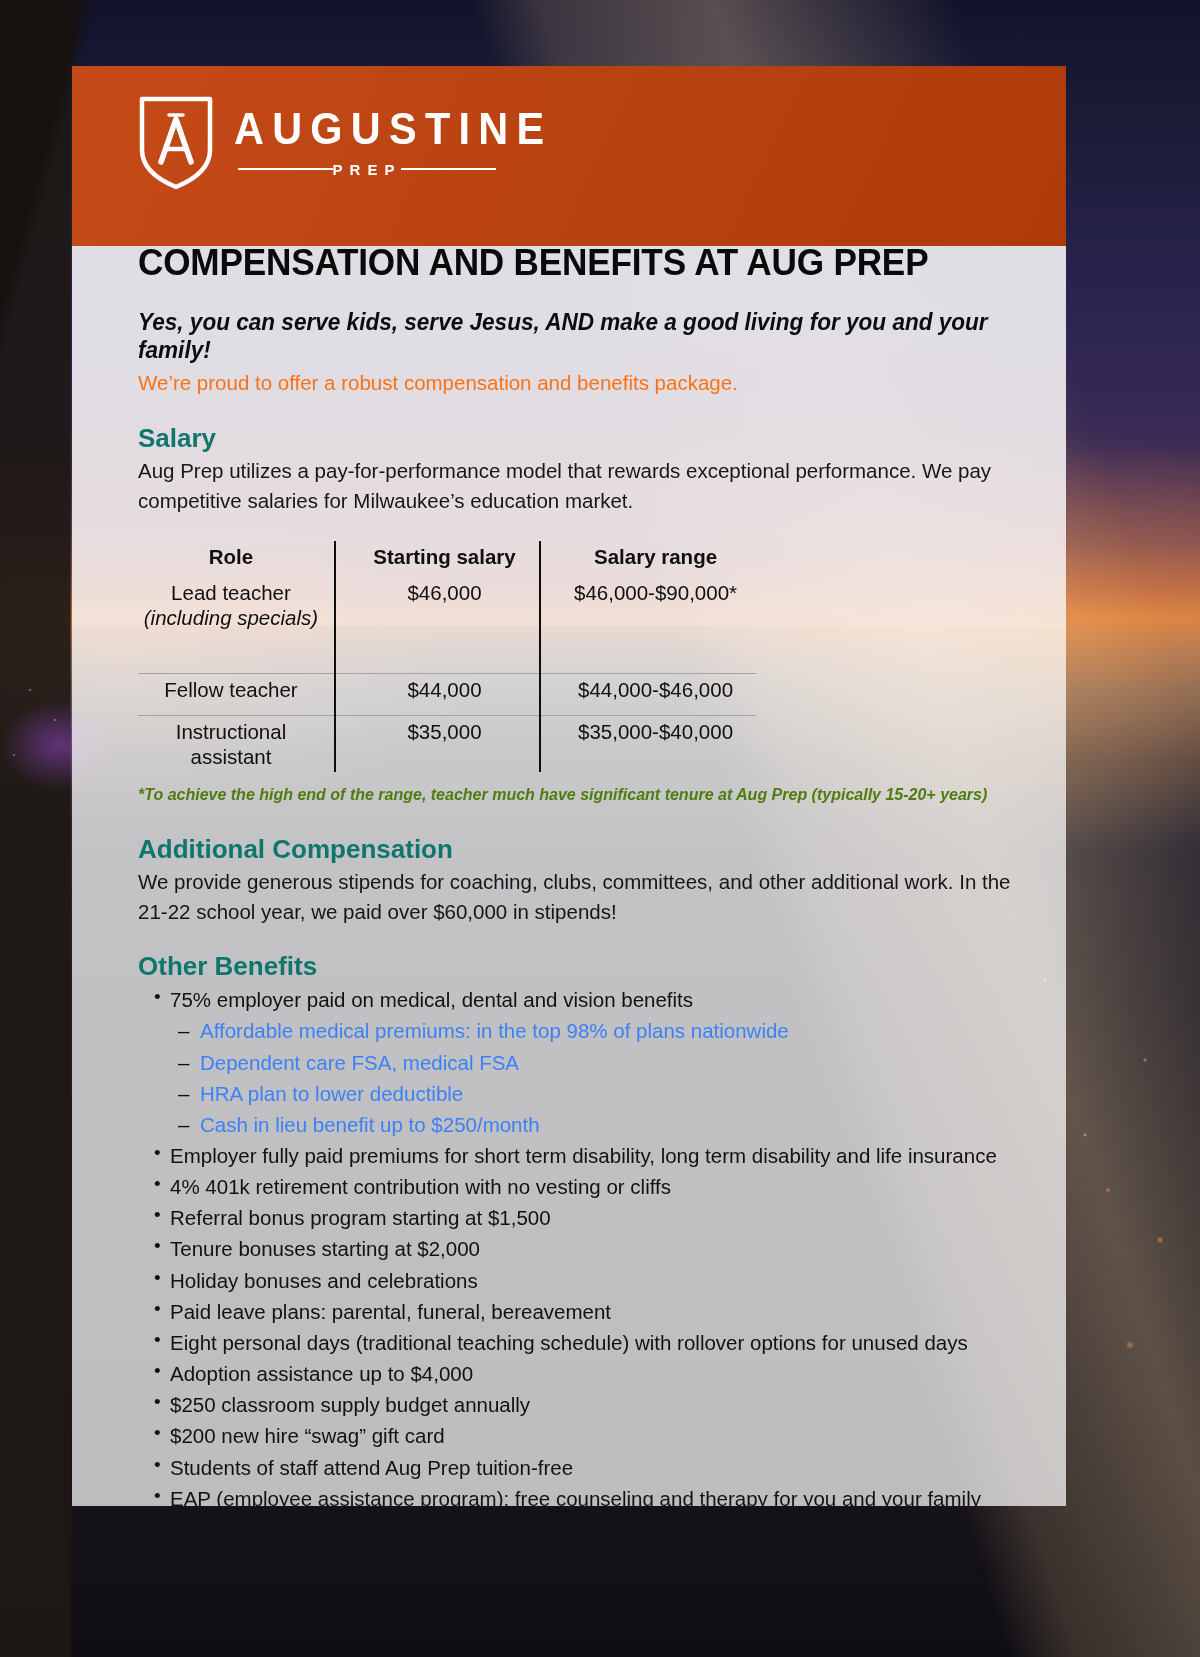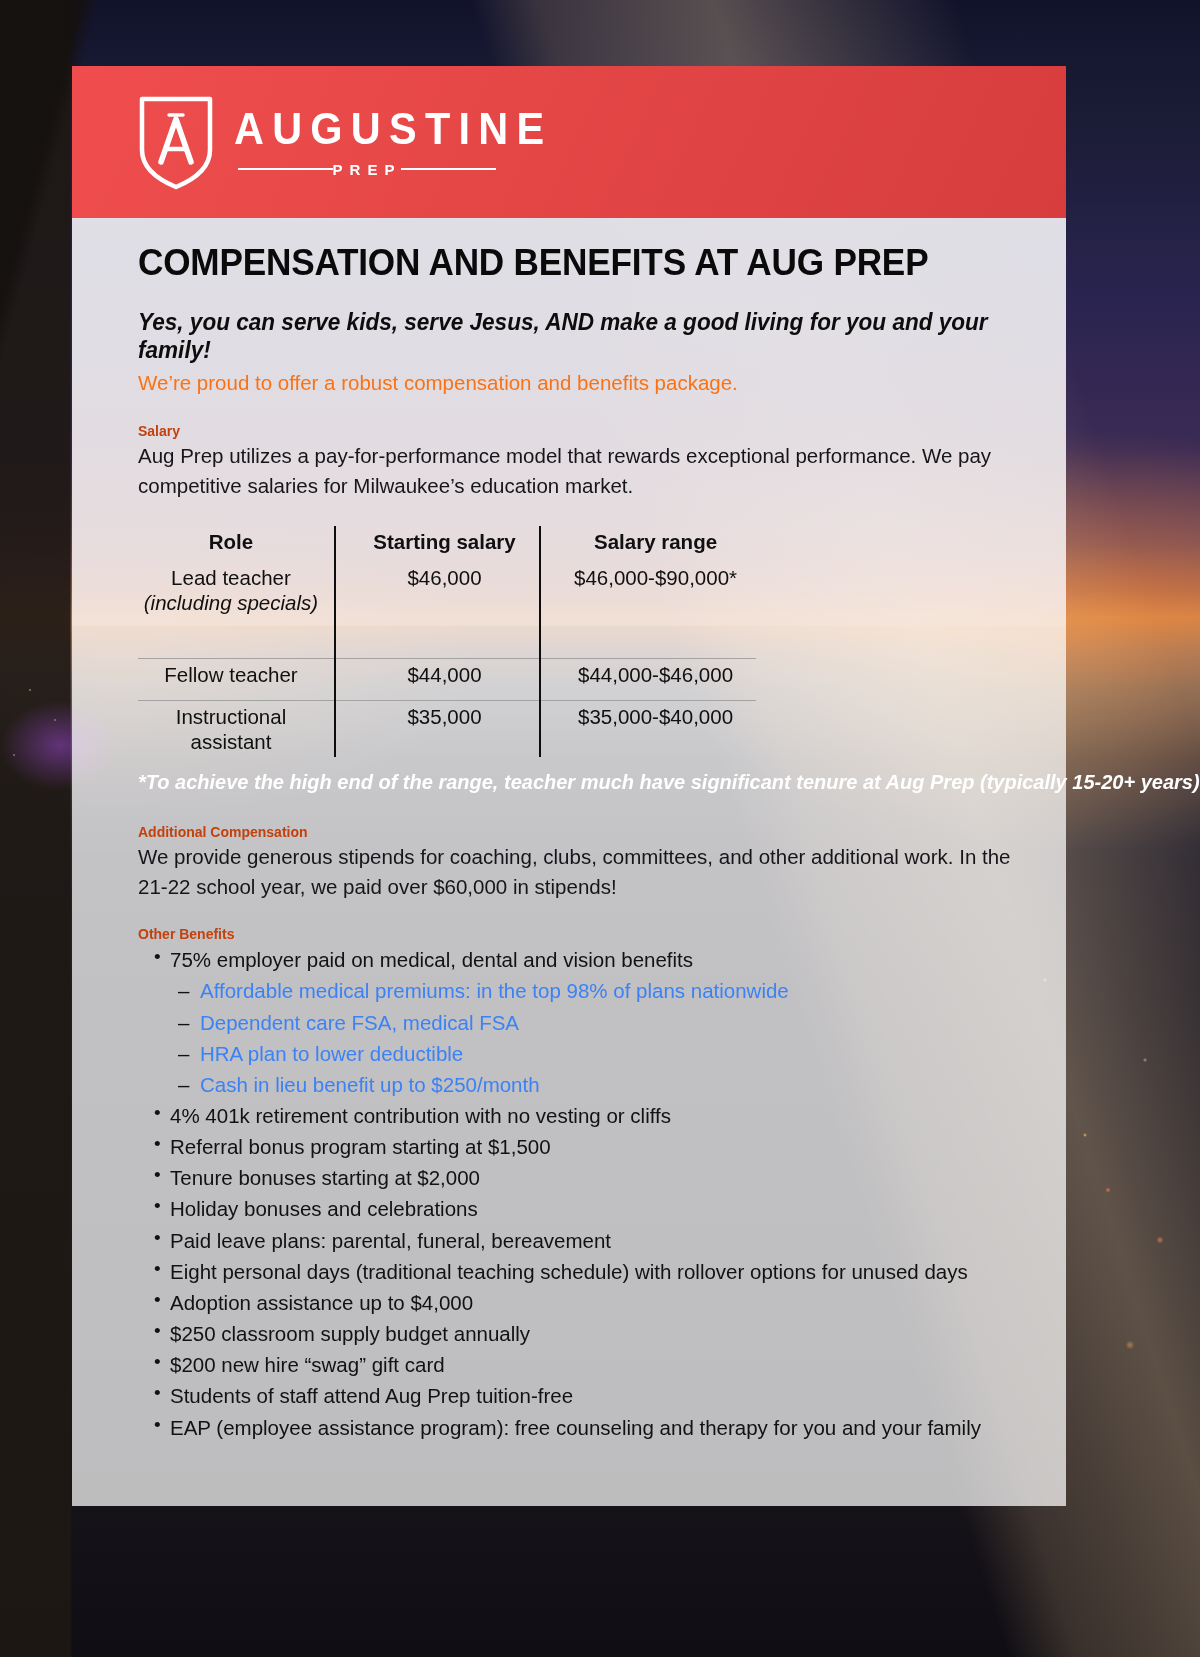--- a/index.html
+++ b/index.html
@@ -95,22 +95,22 @@
     left: 0; top: 0; right: 0; height: 560px;
     background: linear-gradient(to bottom, rgba(225,226,234,0.95) 0px, rgba(228,224,230,0.88) 300px, rgba(238,228,228,0.72) 470px, rgba(244,232,226,0.40) 560px);
     pointer-events: none;
   }
 
   
   .header {
     position: absolute;
     left: 0; top: 0;
     width: 994px;
-    height: 152px;
-    background: #ef4444;
+    height: 180px;
+    background: #c2410c;
     overflow: hidden;
   }
   .header::after {
     content: "";
     position: absolute; inset: 0;
     background: linear-gradient(115deg, rgba(255,255,255,0.05), rgba(0,0,0,0.10));
   }
   .logo {
     position: absolute;
     left: 66px;
@@ -184,24 +184,24 @@
   }
   .lede {
     font-family: "Liberation Sans Narrow", "Liberation Sans", sans-serif;
     font-size: 20.5px;
     line-height: 1.3;
     margin: 0 0 26px 0;
     color: #f97316;
   }
   .section-head {
     font-family: "Liberation Sans Narrow", "Liberation Sans", sans-serif;
-    font-size: 14px;
+    font-size: 26px;
     font-weight: 700;
     margin: 0 0 2px 0;
-    color: #c2410c;
+    color: #0f766e;
   }
   .para {
     font-family: "Liberation Sans Narrow", "Liberation Sans", sans-serif;
     font-size: 20.5px;
     line-height: 1.48;
     margin: 0;
     color: #16161a;
   }
 
   
@@ -225,25 +225,25 @@
   .col-start { width: 210px; padding-left: 14px !important; }
   .col-range { width: 208px; padding-left: 14px !important; }
   .vline-l { border-left: 2px solid #0d0d0d; }
   .row-rule td { border-top: 1px solid #a3a3a3; }
   .sub-ital { font-style: italic; display: block; }
   .tbl-spacer td { height: 40px; padding: 0 !important; }
   .tbl-spacer2 td { height: 10px; padding: 0 !important; }
 
   .footnote {
     font-family: "Liberation Sans Narrow", "Liberation Sans", sans-serif;
-    font-size: 20px;
+    font-size: 16px;
     font-style: italic;
     font-weight: 700;
     margin: 14px 0 0 0;
-    color: #ffffff;
+    color: #4d7c0f;
     white-space: nowrap;
   }
 
   .block-gap { height: 30px; }
   .block-gap-sm { height: 24px; }
 
   
   ul.bullets, ul.subbullets {
     list-style: none;
     margin: 0;
@@ -381,20 +381,21 @@
       <ul class="bullets">
         <li>
           <span>75% employer paid on medical, dental and vision benefits</span>
           <ul class="subbullets">
             <li>Affordable medical premiums: in the top 98% of plans nationwide</li>
             <li>Dependent care FSA, medical FSA</li>
             <li>HRA plan to lower deductible</li>
             <li>Cash in lieu benefit up to $250/month</li>
           </ul>
         </li>
+        <li>Employer fully paid premiums for short term disability, long term disability and life insurance</li>
         <li>4% 401k retirement contribution with no vesting or cliffs</li>
         <li>Referral bonus program starting at $1,500</li>
         <li>Tenure bonuses starting at $2,000</li>
         <li>Holiday bonuses and celebrations</li>
         <li>Paid leave plans: parental, funeral, bereavement</li>
         <li>Eight personal days (traditional teaching schedule) with rollover options for unused days</li>
         <li>Adoption assistance up to $4,000</li>
         <li>$250 classroom supply budget annually</li>
         <li>$200 new hire “swag” gift card</li>
         <li>Students of staff attend Aug Prep tuition-free</li>

